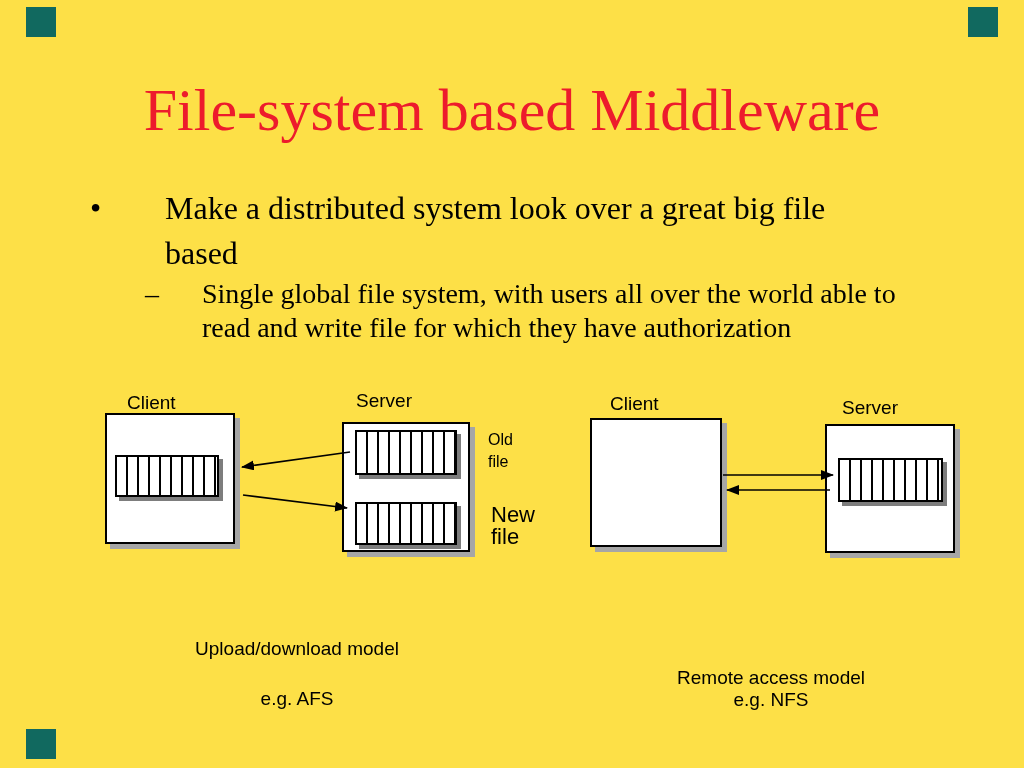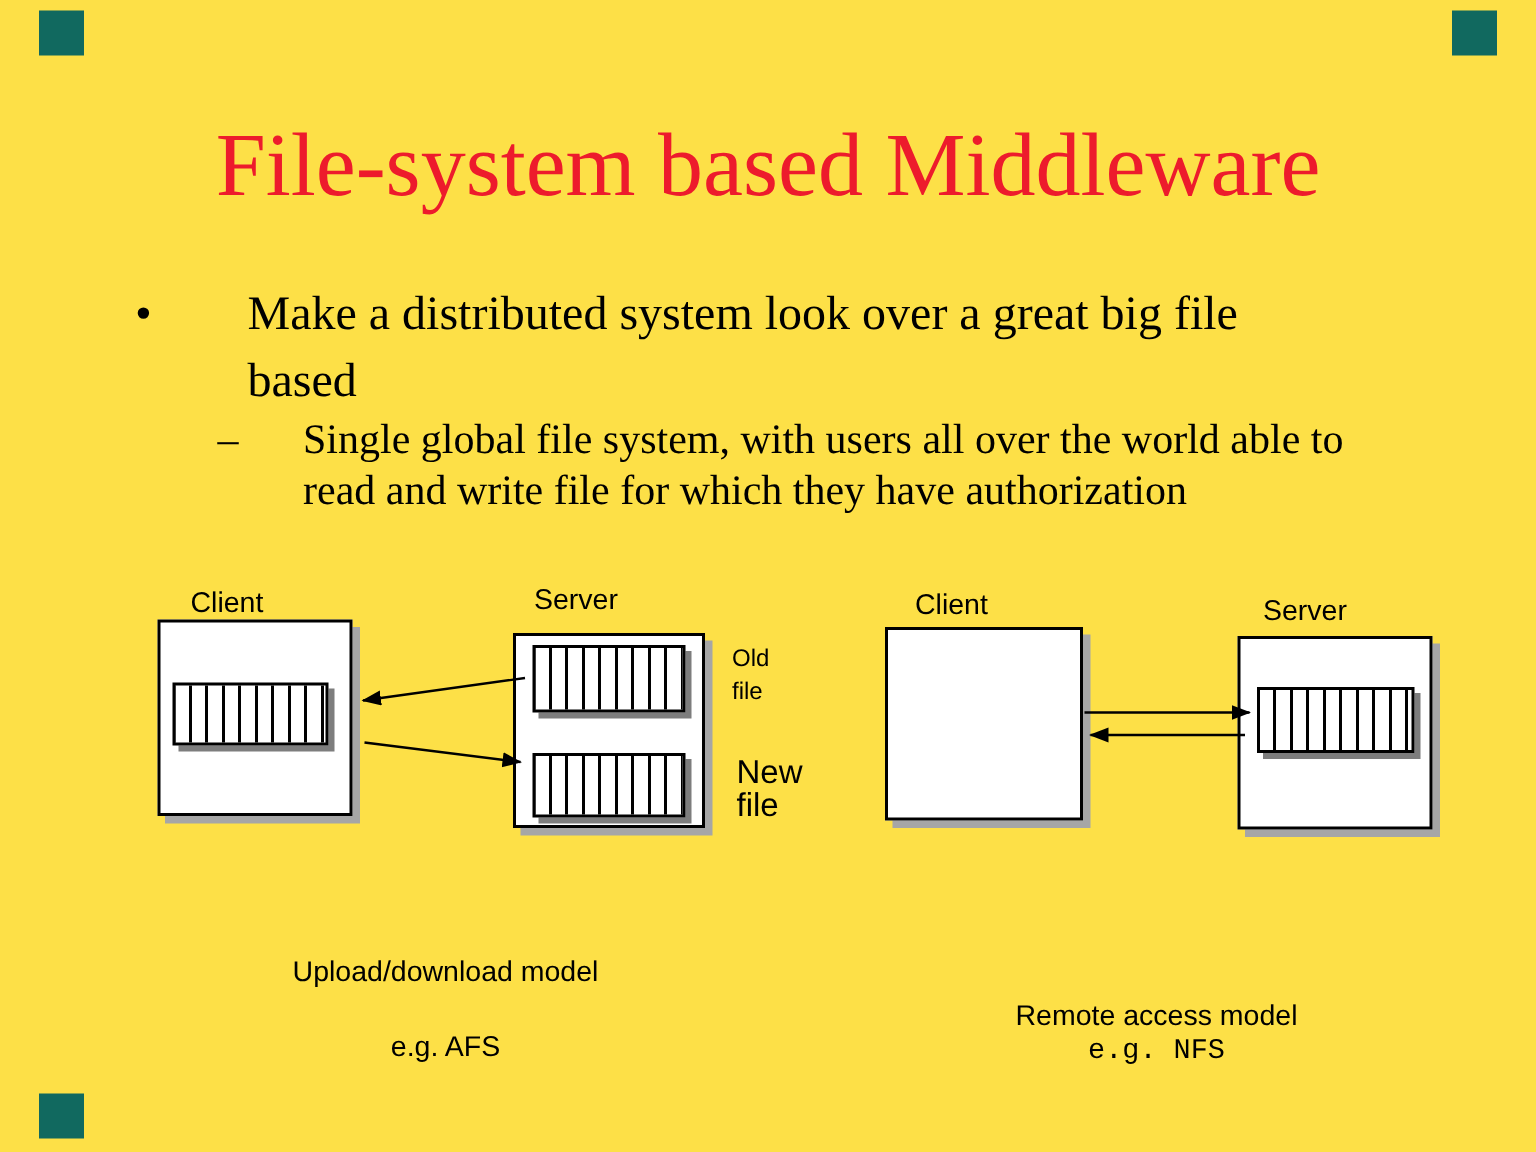--- a/index.html
+++ b/index.html
@@ -62,21 +62,21 @@
   .arrows { position:absolute; }
   .arrows-left  { left:230px; top:438px; }
   .arrows-right { left:716px; top:463px; }
   .arrows line { stroke:#000; stroke-width:1.6; }
 
   
   .caption { position:absolute; width:300px; text-align:center; font-size:19px; white-space:nowrap; }
   .cap-upload { left:147px; top:638px; }
   .cap-afs    { left:147px; top:688px; }
   .cap-remote { left:621px; top:667px; }
-  .cap-nfs    { left:621px; top:689px;font-family:Liberation Mono, monospace; }
+  .cap-nfs    { left:621px; top:689px; }
 </style>
 </head>
 <body>
 
 <div class="slide">
 
   <div class="corner tl"></div>
   <div class="corner tr"></div>
   <div class="corner bl"></div>
 

